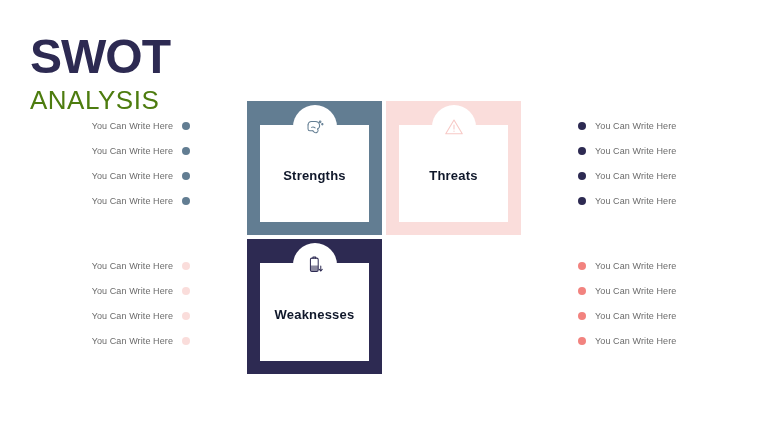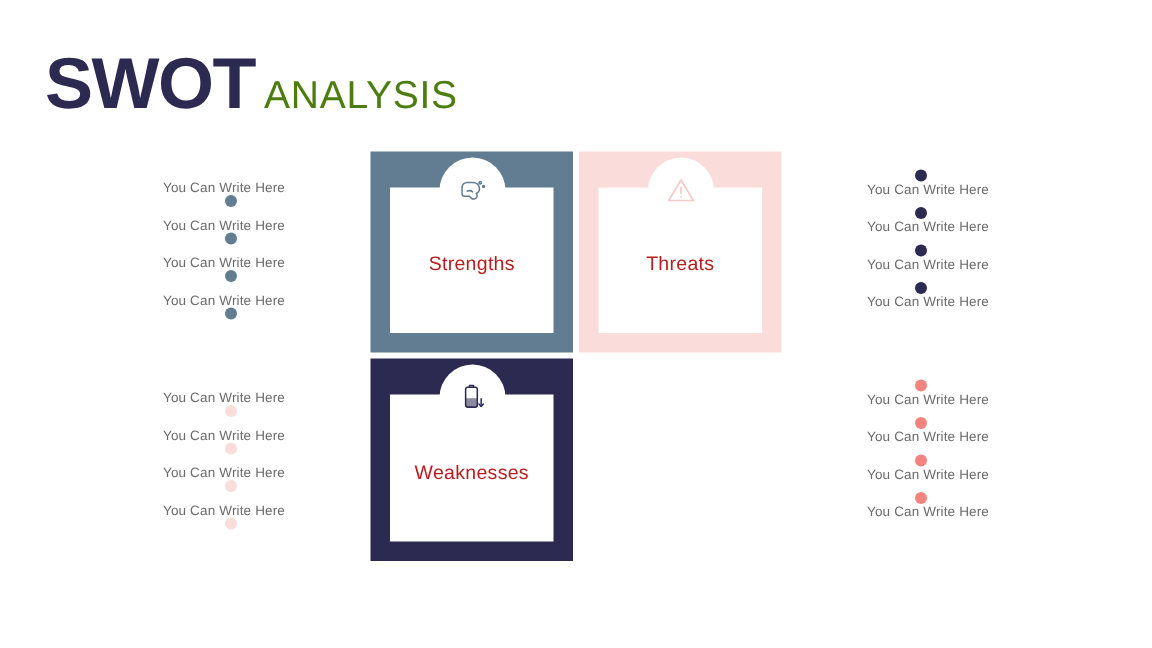--- a/index.html
+++ b/index.html
@@ -7,21 +7,21 @@
     width: 768px; height: 432px;
     background: #ffffff;
     font-family: "Liberation Sans", sans-serif;
     overflow: hidden;
   }
   .slide { position: relative; width: 768px; height: 432px; background: #fff; }
 
   
   .title-block {
     position: absolute; left: 30px; top: 33px;
-    display: flex; align-items: baseline; gap: 6px;
+    display: flex; align-items: baseline; gap: 6px; flex-direction: column;
   }
   .title-main {
     font-size: 48px; font-weight: 700; letter-spacing: -1px;
     color: #2D2A52; line-height: 1;
   }
   .title-sub {
     font-size: 26px; font-weight: 300; letter-spacing: 0.5px;
     color: #4d7c0f; line-height: 1;
   }
 
@@ -47,28 +47,28 @@
   .quad-circle svg { width: 22px; height: 22px; display: block; }
 
   .quad-card {
     position: absolute; left: 13px; top: 24px;
     width: calc(100% - 26px); height: calc(100% - 37px);
     background: #ffffff;
     z-index: 2;
     display: flex; align-items: center; justify-content: center;
   }
   .quad-label {
-    font-size: 13px; font-weight: 400; color: #b91c1c;
+    font-size: 13px; font-weight: 700; color: #0f172a;
     letter-spacing: 0.2px; text-align: center;
     margin-top: 4px;
   }
 
   
   .bullets { position: absolute; display: flex; flex-direction: column; }
-  .bullet-row { display: flex; align-items: center; height: 25px; flex-direction: column; }
+  .bullet-row { display: flex; align-items: center; height: 25px; }
   .bullet-text {
     font-size: 9px; color: #6b6b6b; letter-spacing: 0.1px;
     white-space: nowrap;
   }
   .bullet-dot {
     width: 8px; height: 8px; border-radius: 50%; flex: none;
   }
 
   .bullets.left { align-items: flex-end; }
   .bullets.left .bullet-row { justify-content: flex-end; }

